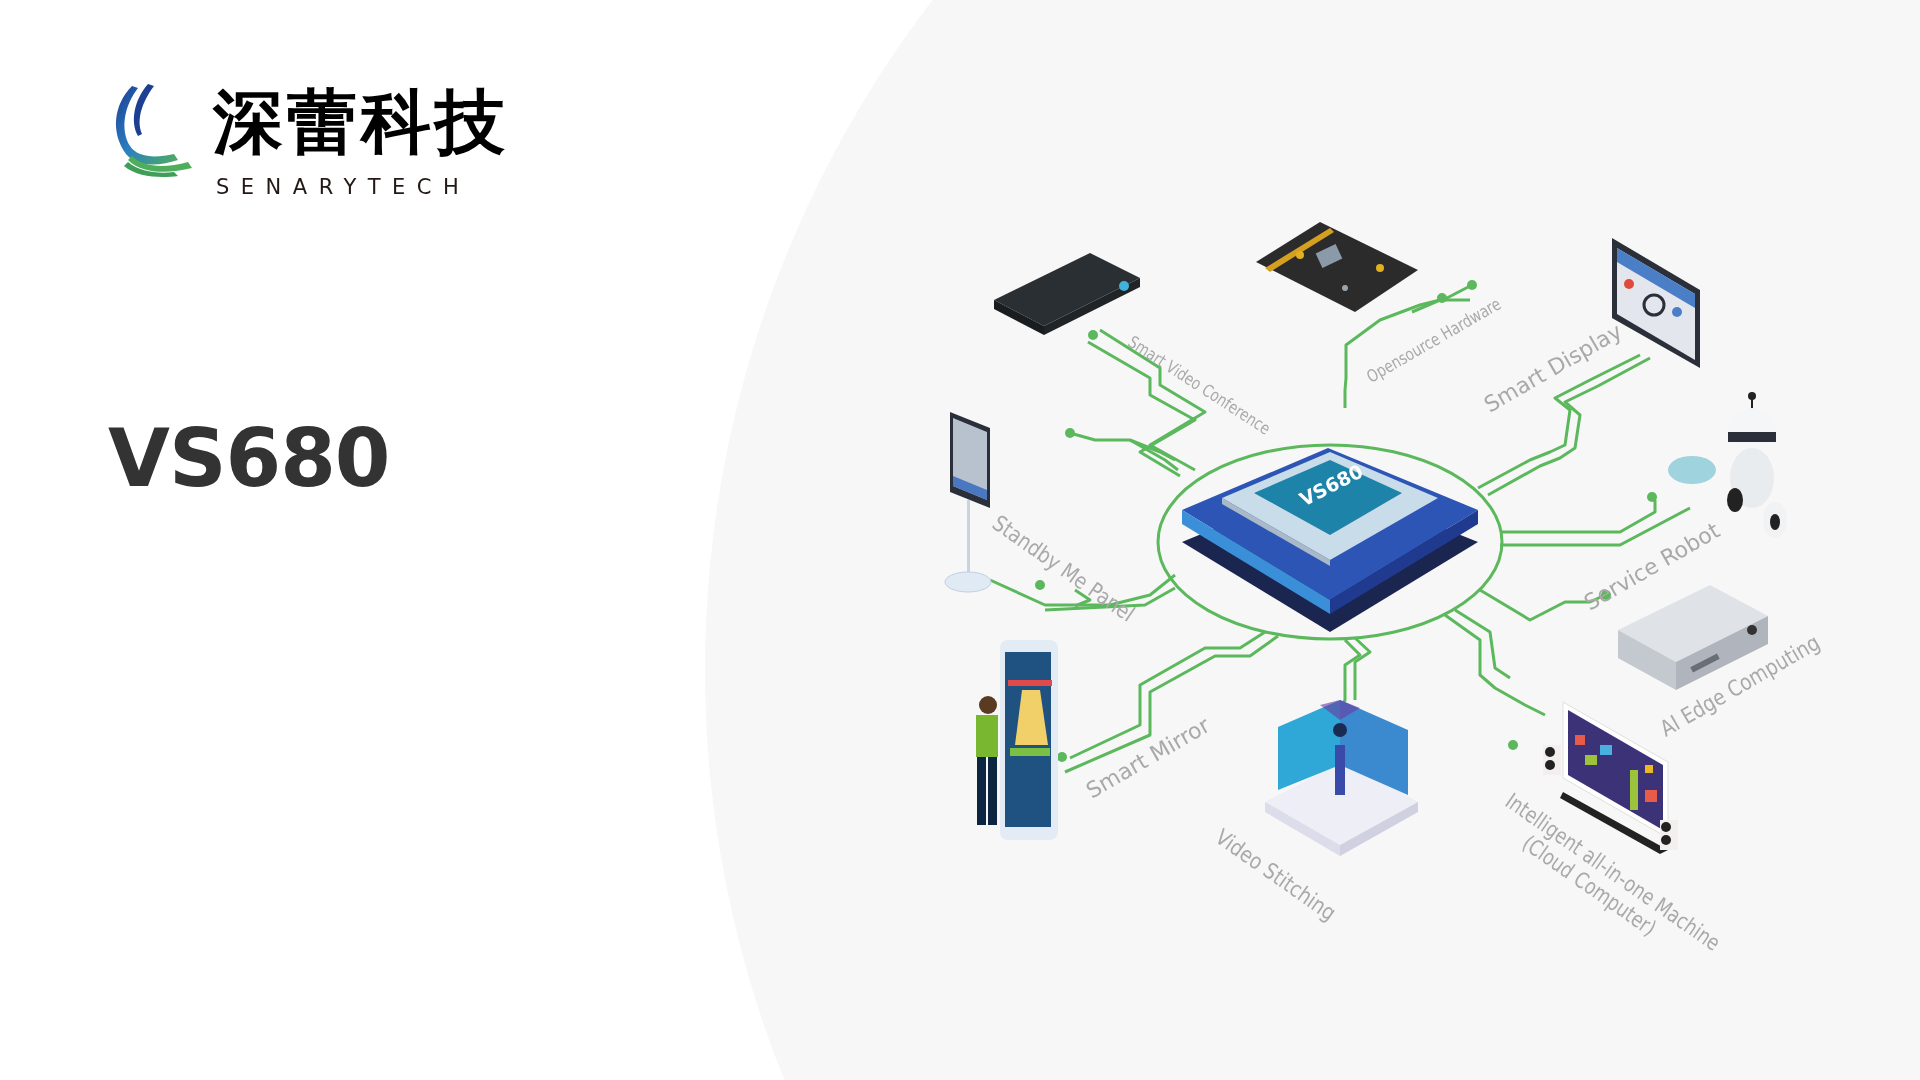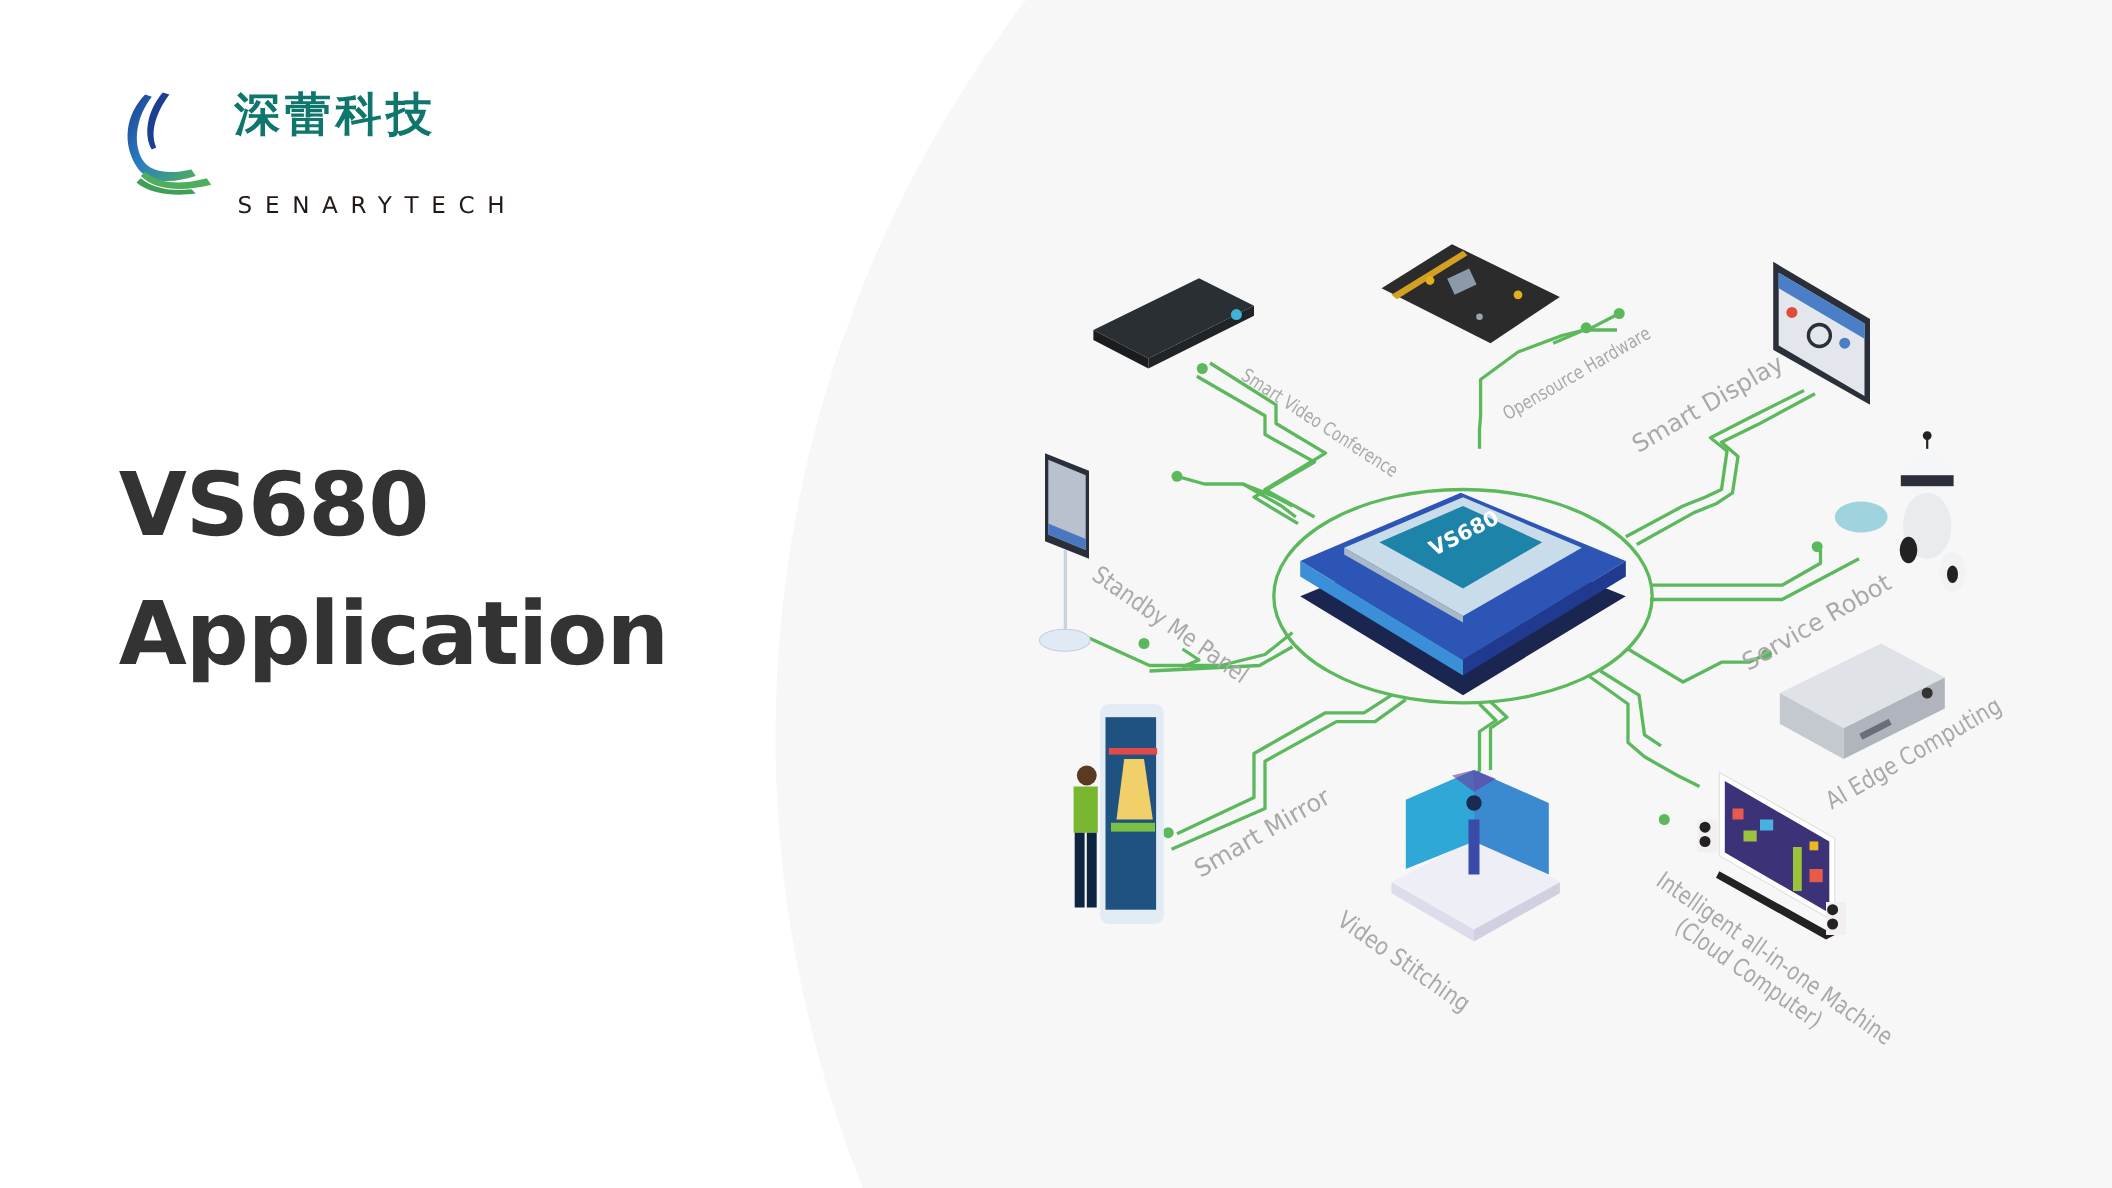--- a/index.html
+++ b/index.html
@@ -1,19 +1,19 @@
 <!DOCTYPE html>
 <html><head>
 <meta charset="utf-8">
 <style>
   html, body { margin:0; padding:0; }
   body { width:1920px; height:1080px; position:relative; overflow:hidden; background:#ffffff; font-family:"Liberation Sans", sans-serif; }
   .bg-blob { position:absolute; left:705px; top:-430px; width:2200px; height:2200px; border-radius:50%; background:#f7f7f7; }
   .logo { position:absolute; left:108px; top:82px; width:380px; height:100px; }
-  .logo-cn { position:absolute; left:105px; top:-6px; font-family:"DejaVu Sans", sans-serif; font-weight:bold; font-size:42px; letter-spacing:4px; color:#0f766e; white-space:nowrap; }
+  .logo-cn { position:absolute; left:105px; top:-6px; font-family:"DejaVu Sans", sans-serif; font-weight:bold; font-size:70px; letter-spacing:4px; color:#000000; white-space:nowrap; }
   .logo-en { position:absolute; left:108px; top:69px; font-family:"DejaVu Sans", sans-serif; font-size:21px; letter-spacing:11.5px; color:#231815; white-space:nowrap;margin-top:24px; }
   .title { position:absolute; left:108px; top:400px; color:#333333; font-family:"DejaVu Sans", sans-serif; font-weight:bold; font-size:80px; line-height:118px; letter-spacing:-1px; }
   .title div { white-space:nowrap; }
   .diagram { position:absolute; left:0; top:0; width:1920px; height:1080px; }
   .lbl { position:absolute; color:#a9a9a9; font-family:"DejaVu Sans", sans-serif; font-size:22px; white-space:nowrap; transform-origin:left center; }
   .lbl.sm { font-size:17px; }
   .chip-label { position:absolute; color:#ffffff; font-family:"DejaVu Sans", sans-serif; font-weight:bold; font-size:19px; white-space:nowrap; transform-origin:center; }
 </style>
 </head>
 <body>
@@ -33,21 +33,20 @@
     <path d="M40 2 C26 18 22 40 30 54 L34 52 C28 38 34 20 46 4 Z" fill="#1c3f94"></path>
     <path d="M20 78 C34 92 60 92 84 86 L80 80 C58 86 36 86 24 74 Z" fill="#4fae5b"></path>
     <path d="M16 84 C30 96 54 96 70 94 L66 90 C50 92 32 90 20 80 Z" fill="#3f9e58"></path>
   </svg>
   <div class="logo-cn">深蕾科技</div>
   <div class="logo-en">SENARYTECH</div>
 </div>
 
 <div class="title">
   <div>VS680</div>
-  <div>Application</div>
 </div>
 
 <svg class="diagram" viewBox="0 0 1920 1080">
   <g fill="none" stroke="#5cb85c" stroke-width="3" stroke-linejoin="round">
 
     <ellipse cx="1330" cy="542" rx="172" ry="97"></ellipse>
 
     <polyline points="1100,330 1160,368 1160,385 1205,412 1150,445 1195,470"></polyline>
     <polyline points="1088,342 1150,378 1150,395 1195,420 1140,452 1180,476"></polyline>
 

